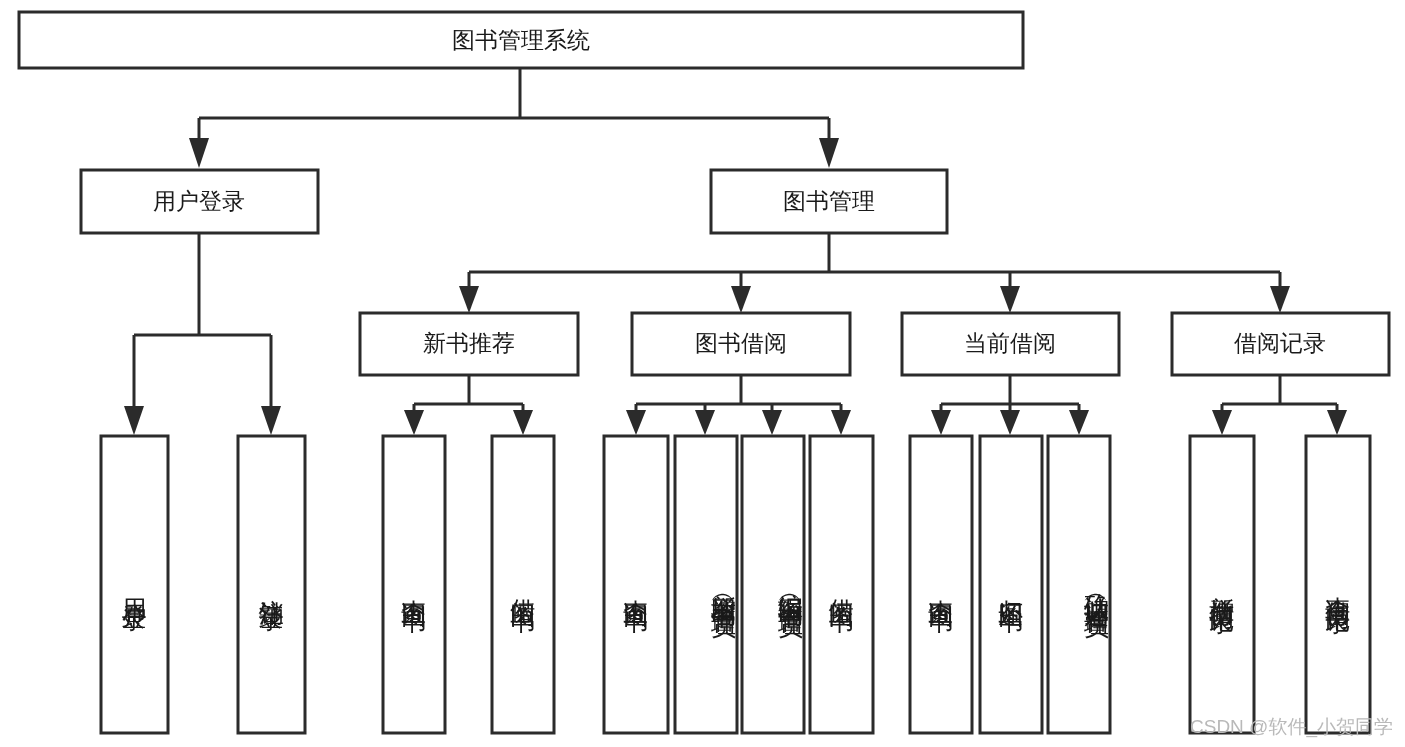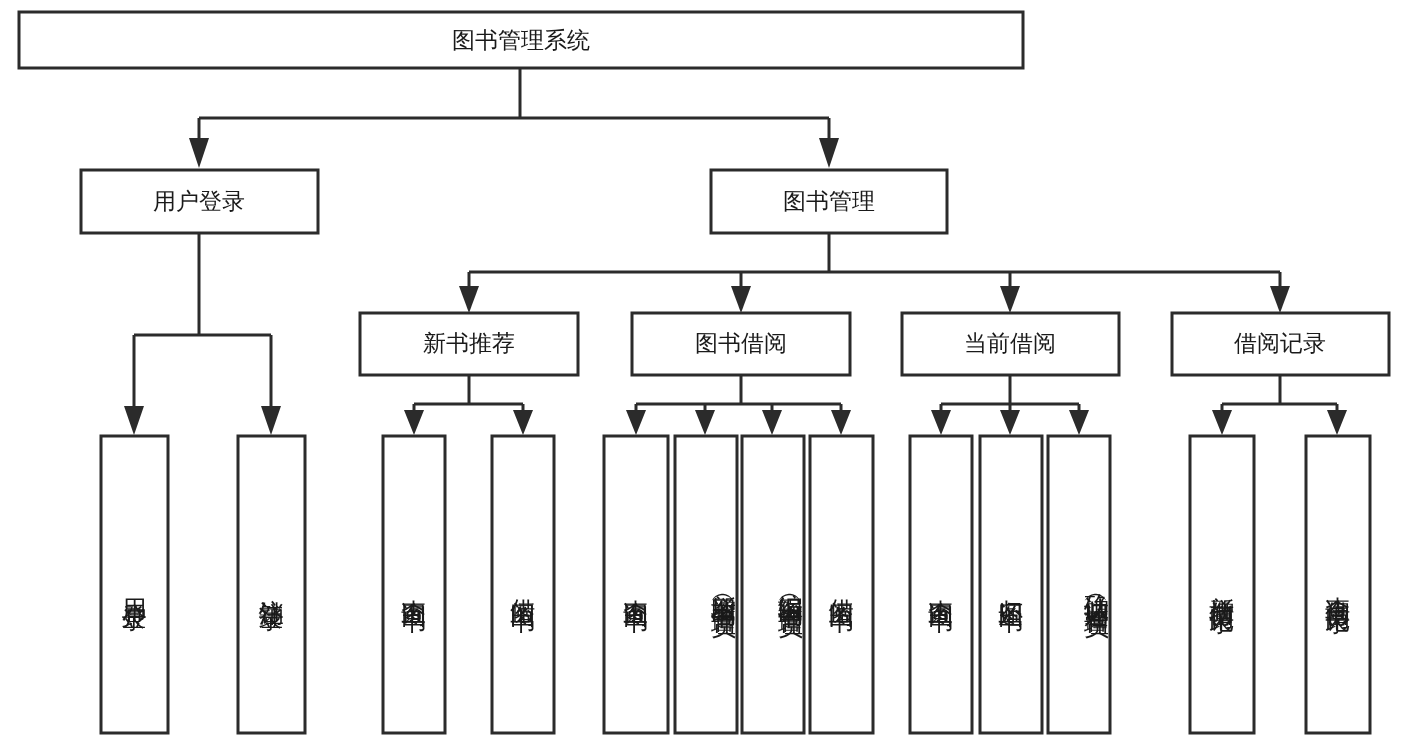--- a/index.html
+++ b/index.html
@@ -206,14 +206,15 @@
   <div class="leaf-label-wrap" style="left:742px; top:436px; width:62px; height:297px; align-items:flex-start; padding-top:6px; box-sizing:border-box;">编辑图书（管理员）</div>
   <div class="leaf-label-wrap" style="left:810px; top:436px; width:63px; height:297px;">借阅图书</div>
 
   <div class="leaf-label-wrap" style="left:910px; top:436px; width:62px; height:297px;">查询图书</div>
   <div class="leaf-label-wrap" style="left:980px; top:436px; width:62px; height:297px;">归还图书</div>
   <div class="leaf-label-wrap" style="left:1048px; top:436px; width:62px; height:297px; align-items:flex-start; padding-top:6px; box-sizing:border-box;">确认归还（管理员）</div>
 
   <div class="leaf-label-wrap" style="left:1190px; top:436px; width:64px; height:297px;">新增借阅记录</div>
   <div class="leaf-label-wrap" style="left:1306px; top:436px; width:64px; height:297px;">查询借阅记录</div>
 
+  <div class="watermark">CSDN @软件_小贺同学</div>
 
 </div>
 
 </body></html>

